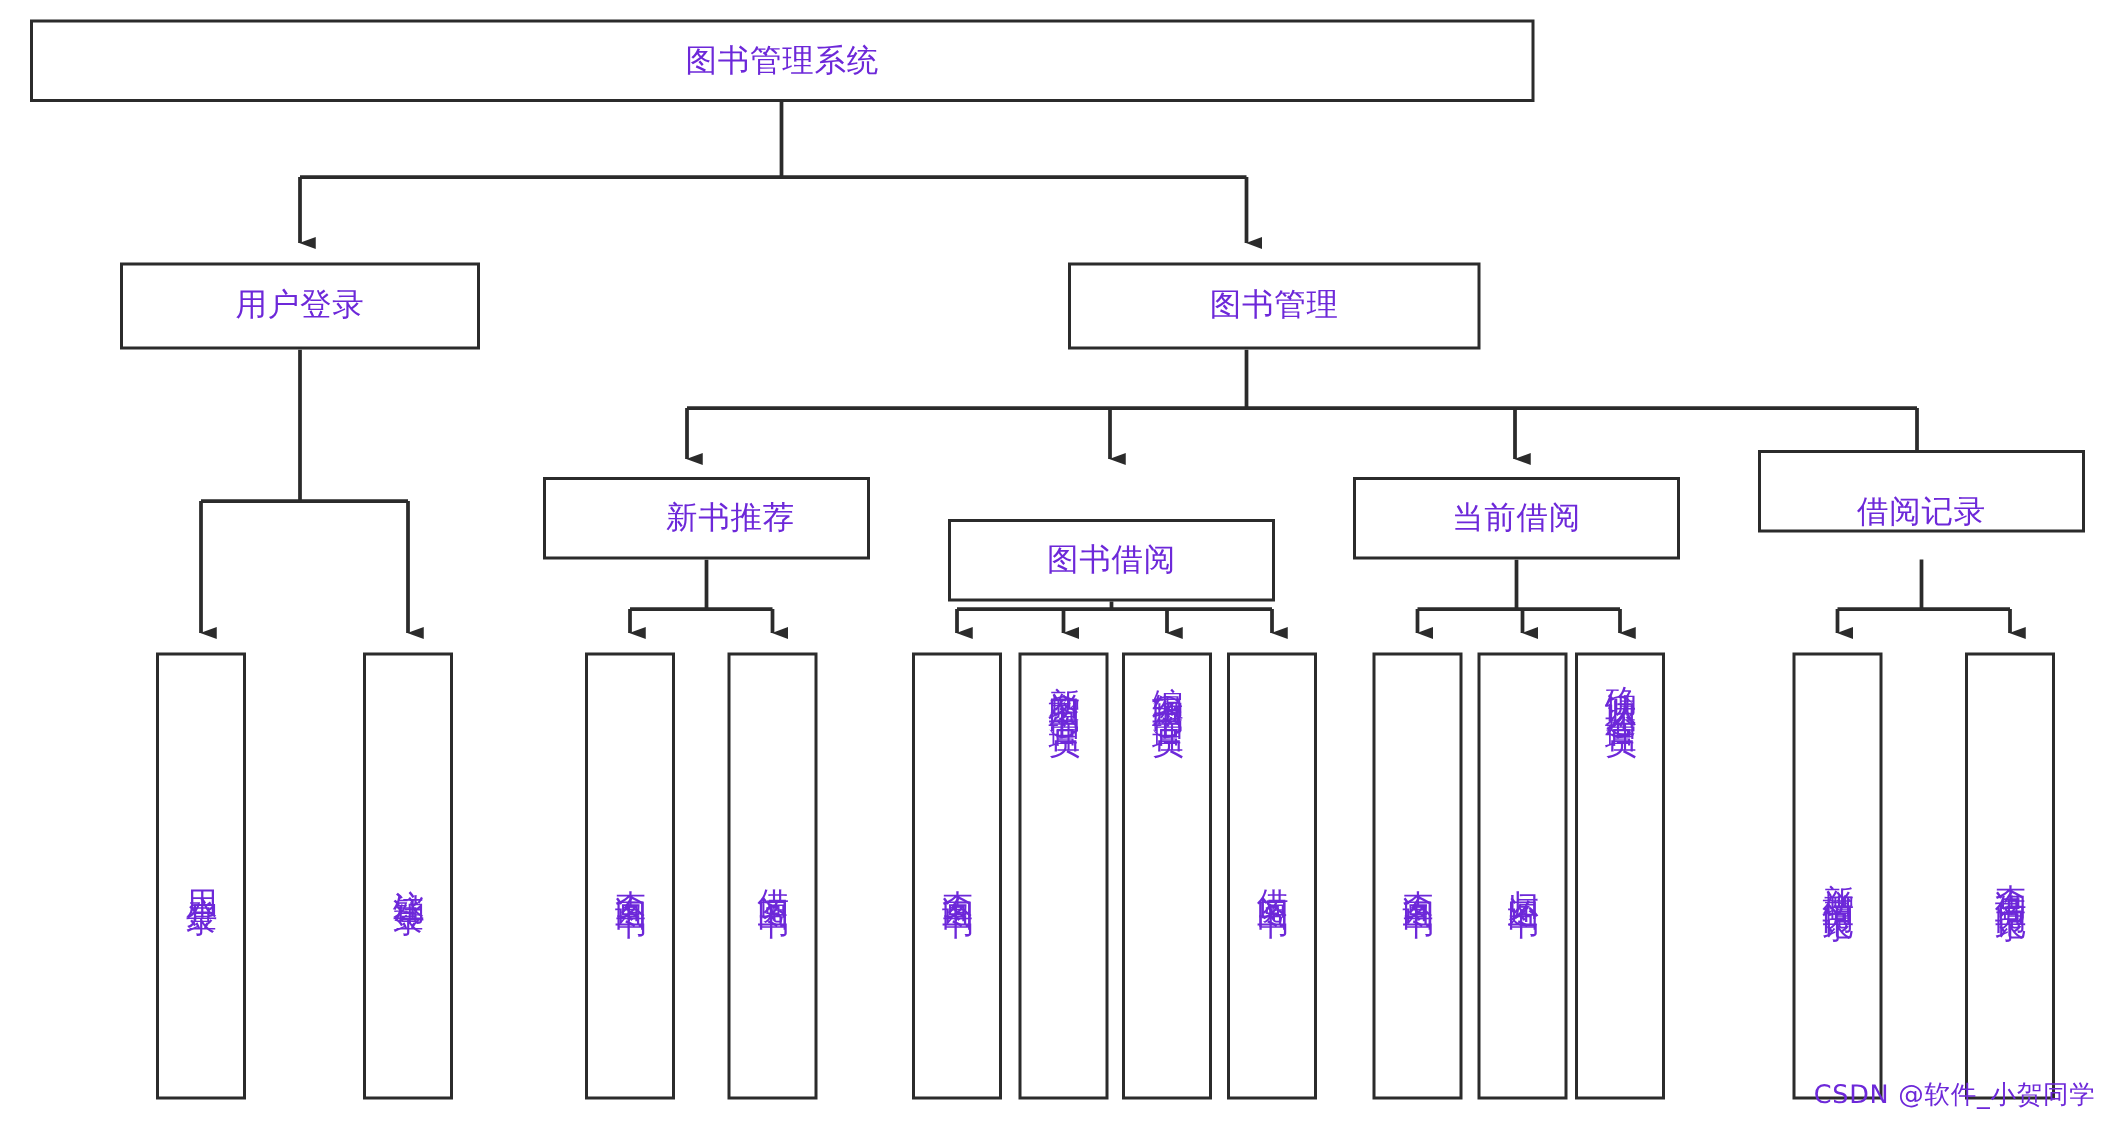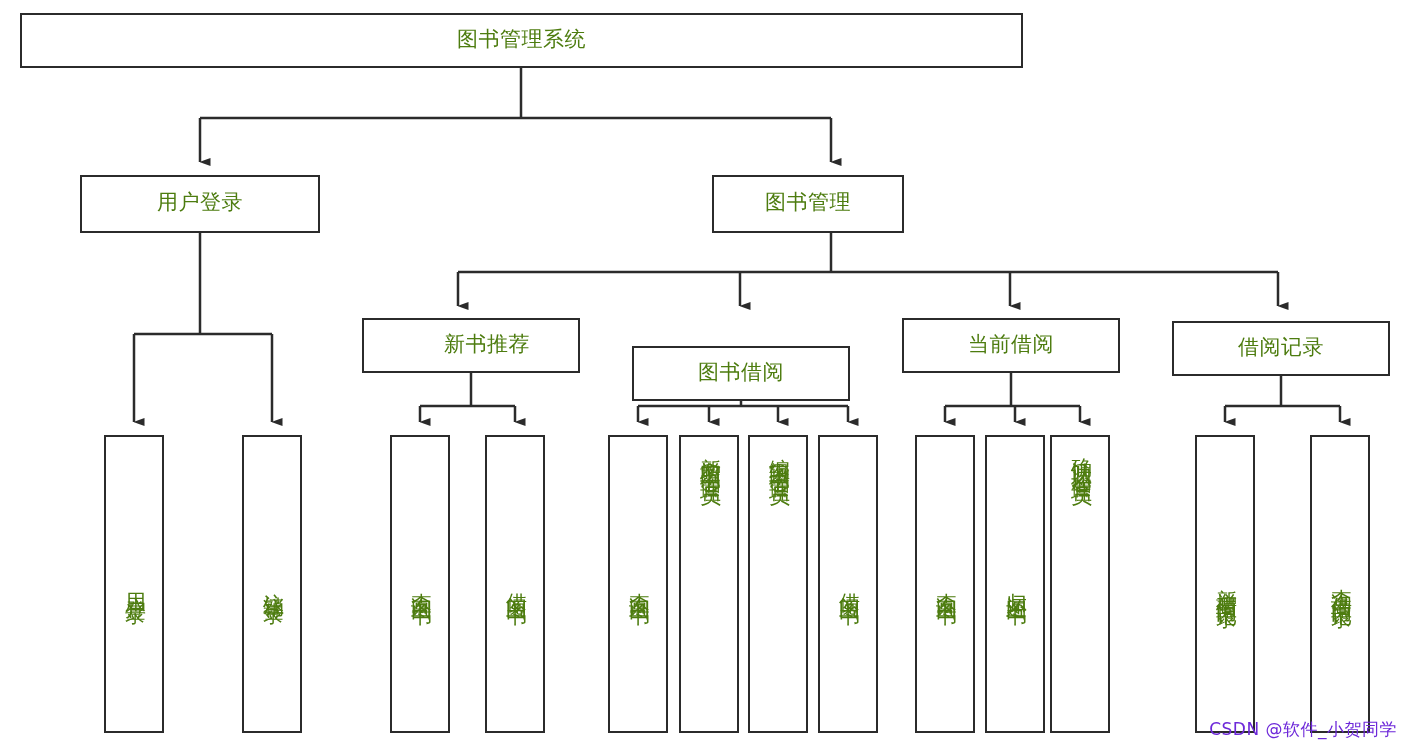--- a/index.html
+++ b/index.html
@@ -23,22 +23,21 @@
     height: 747px;
   }
   .node-box {
     position: absolute;
     box-sizing: border-box;
     border: 2.5px solid #2b2b2b;
     background: #ffffff;
     display: flex;
     align-items: center;
     justify-content: center;
-    color: #4d7c0f;
-    font-family: Liberation Mono, monospace;
+    color: #6d28d9;
   }
   .node-label-h {
     font-size: 21px;
     line-height: 1.1;
     letter-spacing: 0.5px;
     white-space: nowrap;
   }
   .node-box.vertical {
     align-items: flex-start;
     justify-content: center;
@@ -123,34 +122,34 @@
     </g>
   </svg>
 
   <div class="node-box" style="left:20px; top:13px; width:1003px; height:55px;">
     <span class="node-label-h">图书管理系统</span>
   </div>
 
   <div class="node-box" style="left:80px; top:175px; width:240px; height:58px;">
     <span class="node-label-h">用户登录</span>
   </div>
-  <div class="node-box" style="left:712px; top:175px; width:192px; height:58px;">
+  <div class="node-box" style="left:712px; top:175px; width:275px; height:58px;">
     <span class="node-label-h">图书管理</span>
   </div>
 
   <div class="node-box" style="left:362px; top:318px; width:218px; height:55px;padding-left:32px;">
     <span class="node-label-h">新书推荐</span>
   </div>
   <div class="node-box" style="left:632px; top:318px; width:218px; height:55px;margin-top:28px;">
     <span class="node-label-h">图书借阅</span>
   </div>
   <div class="node-box" style="left:902px; top:318px; width:218px; height:55px;">
     <span class="node-label-h">当前借阅</span>
   </div>
-  <div class="node-box" style="left:1172px; top:321px; width:218px; height:55px;">
+  <div class="node-box" style="left:1172px; top:300px; width:218px; height:55px;align-items:flex-end;">
     <span class="node-label-h">借阅记录</span>
   </div>
 
   <div class="node-box vertical centered" style="left:104px; top:435px; width:60px; height:298px;">
     <span class="node-label-v">用户登录</span>
   </div>
   <div class="node-box vertical centered" style="left:242px; top:435px; width:60px; height:298px;">
     <span class="node-label-v">注销登录</span>
   </div>
 

